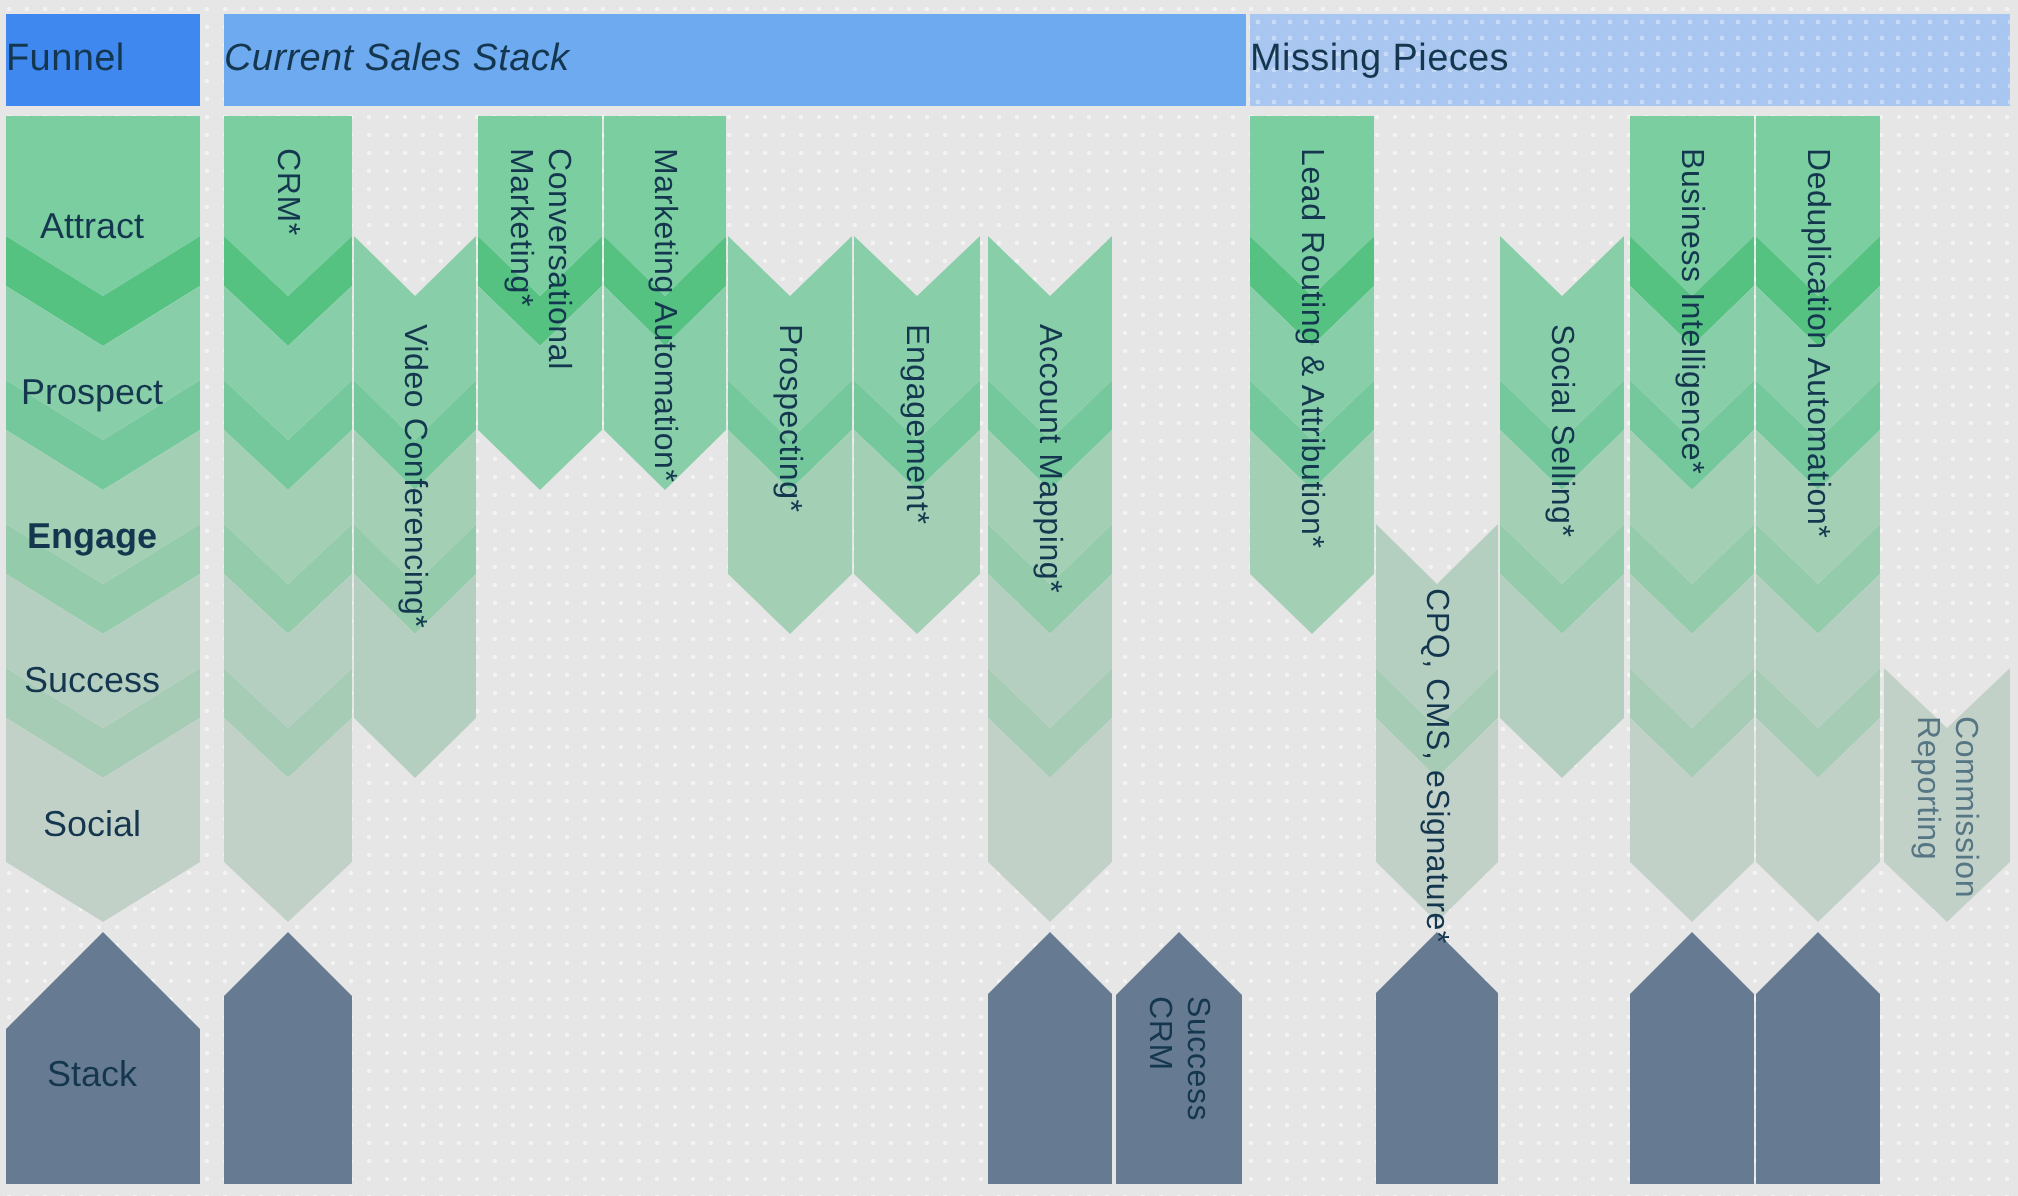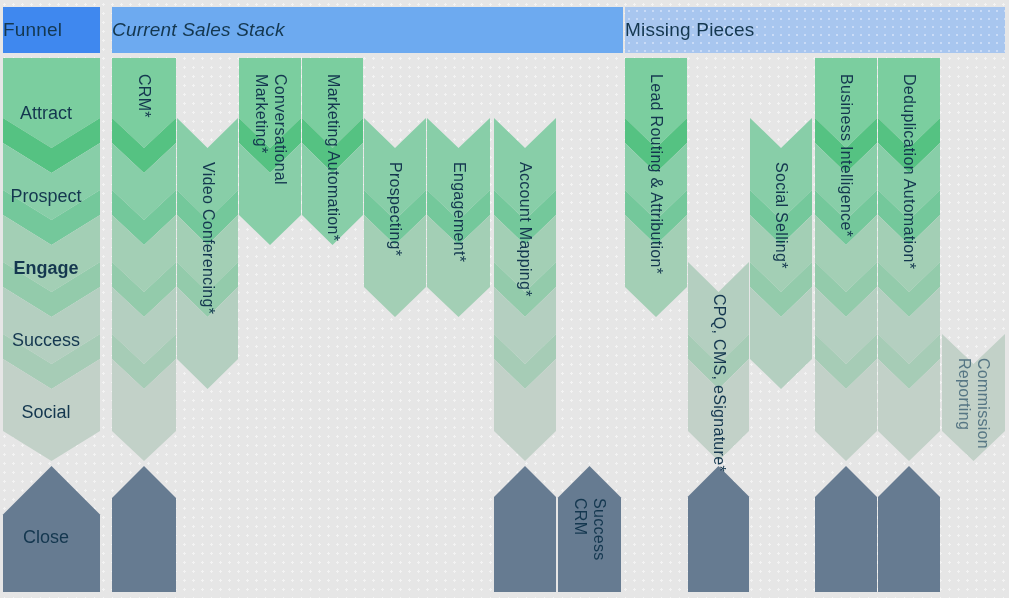--- a/index.html
+++ b/index.html
@@ -180,15 +180,15 @@
   </div>
   <div class="hdr" id="hdr-missing">
     <span>Missing Pieces</span>
   </div>
 
   <div class="stageLabel" id="stage-attract">Attract</div>
   <div class="stageLabel" id="stage-prospect">Prospect</div>
   <div class="stageLabel" id="stage-engage">Engage</div>
   <div class="stageLabel" id="stage-transact">Success</div>
   <div class="stageLabel" id="stage-close">Social</div>
-  <div class="stageLabel" id="stage-grow">Close</div>
+  <div class="stageLabel" id="stage-grow">Stack</div>
 
 </div>
 
 </body></html>

